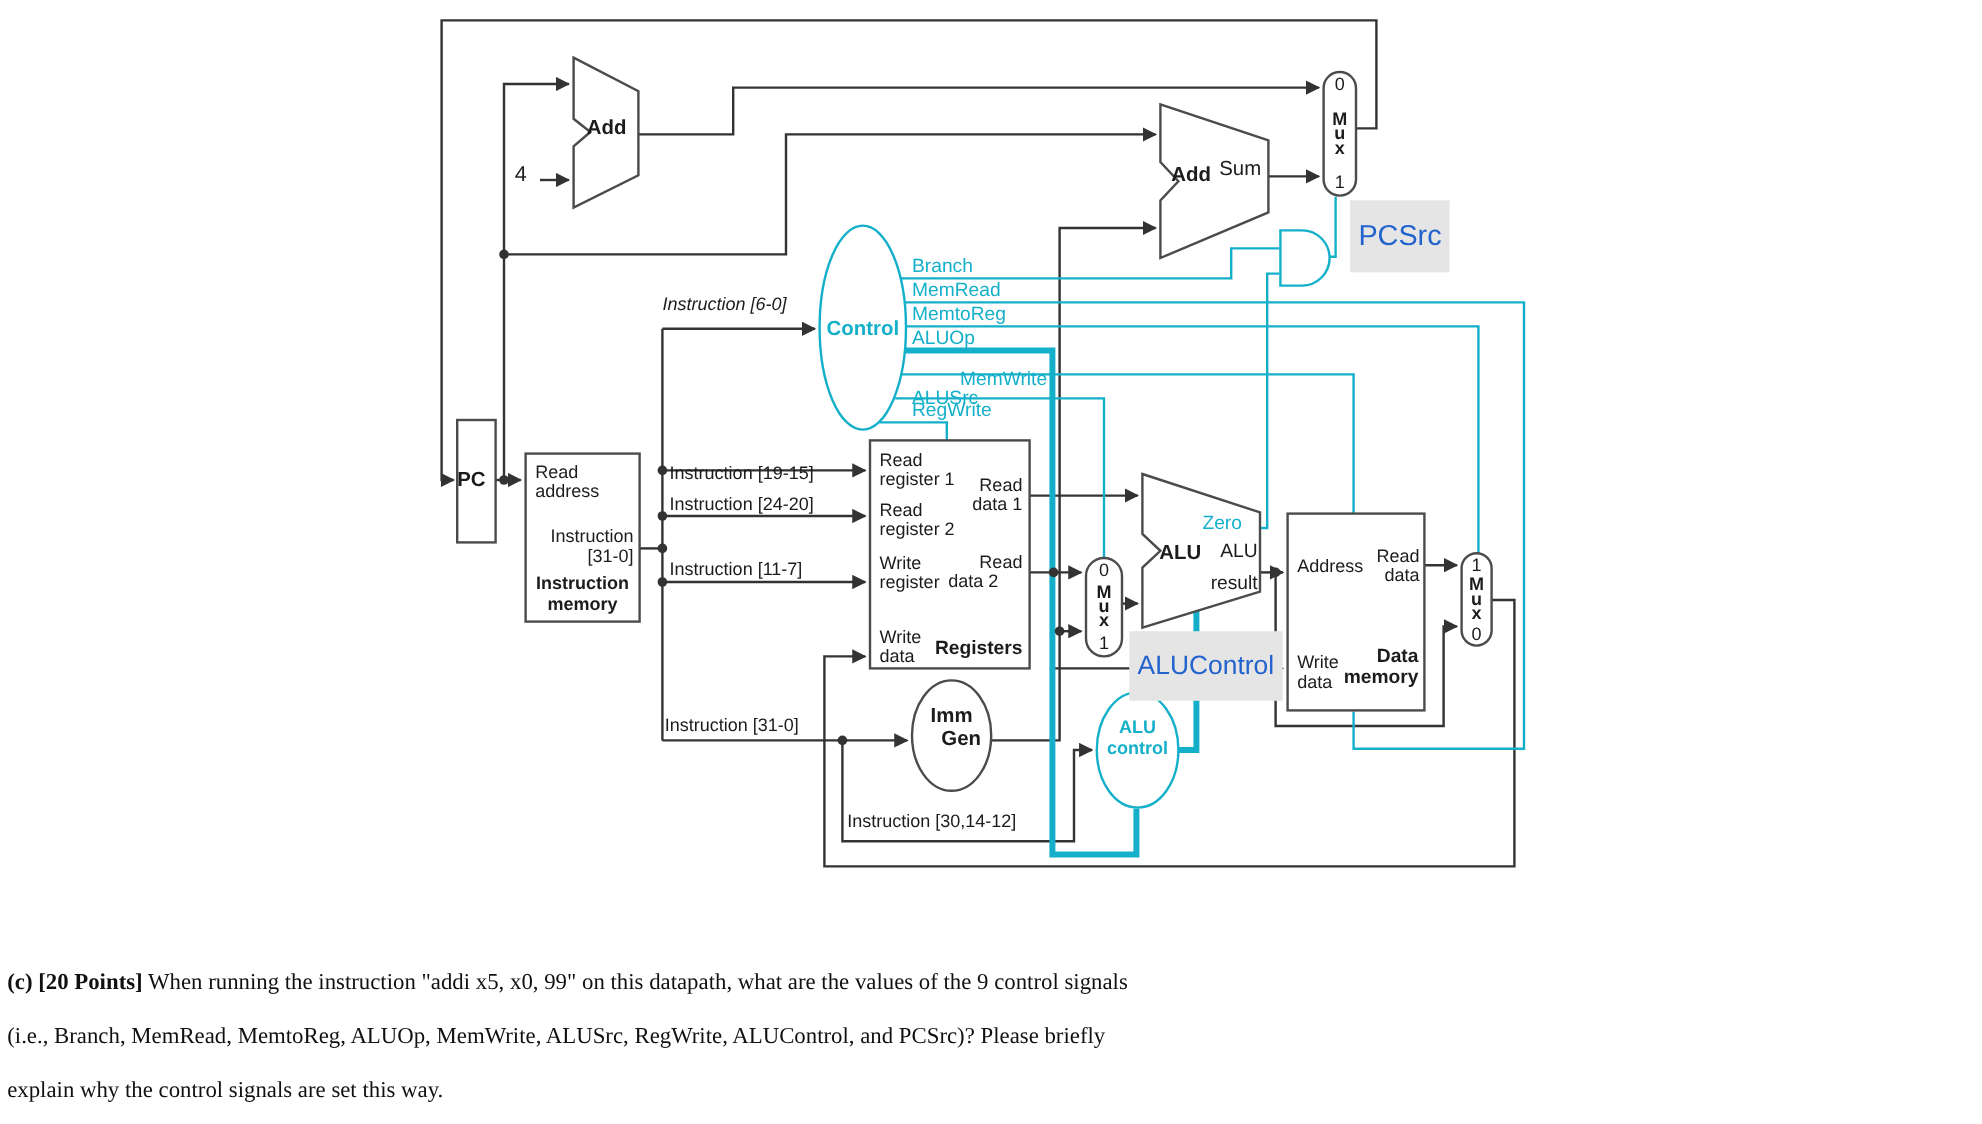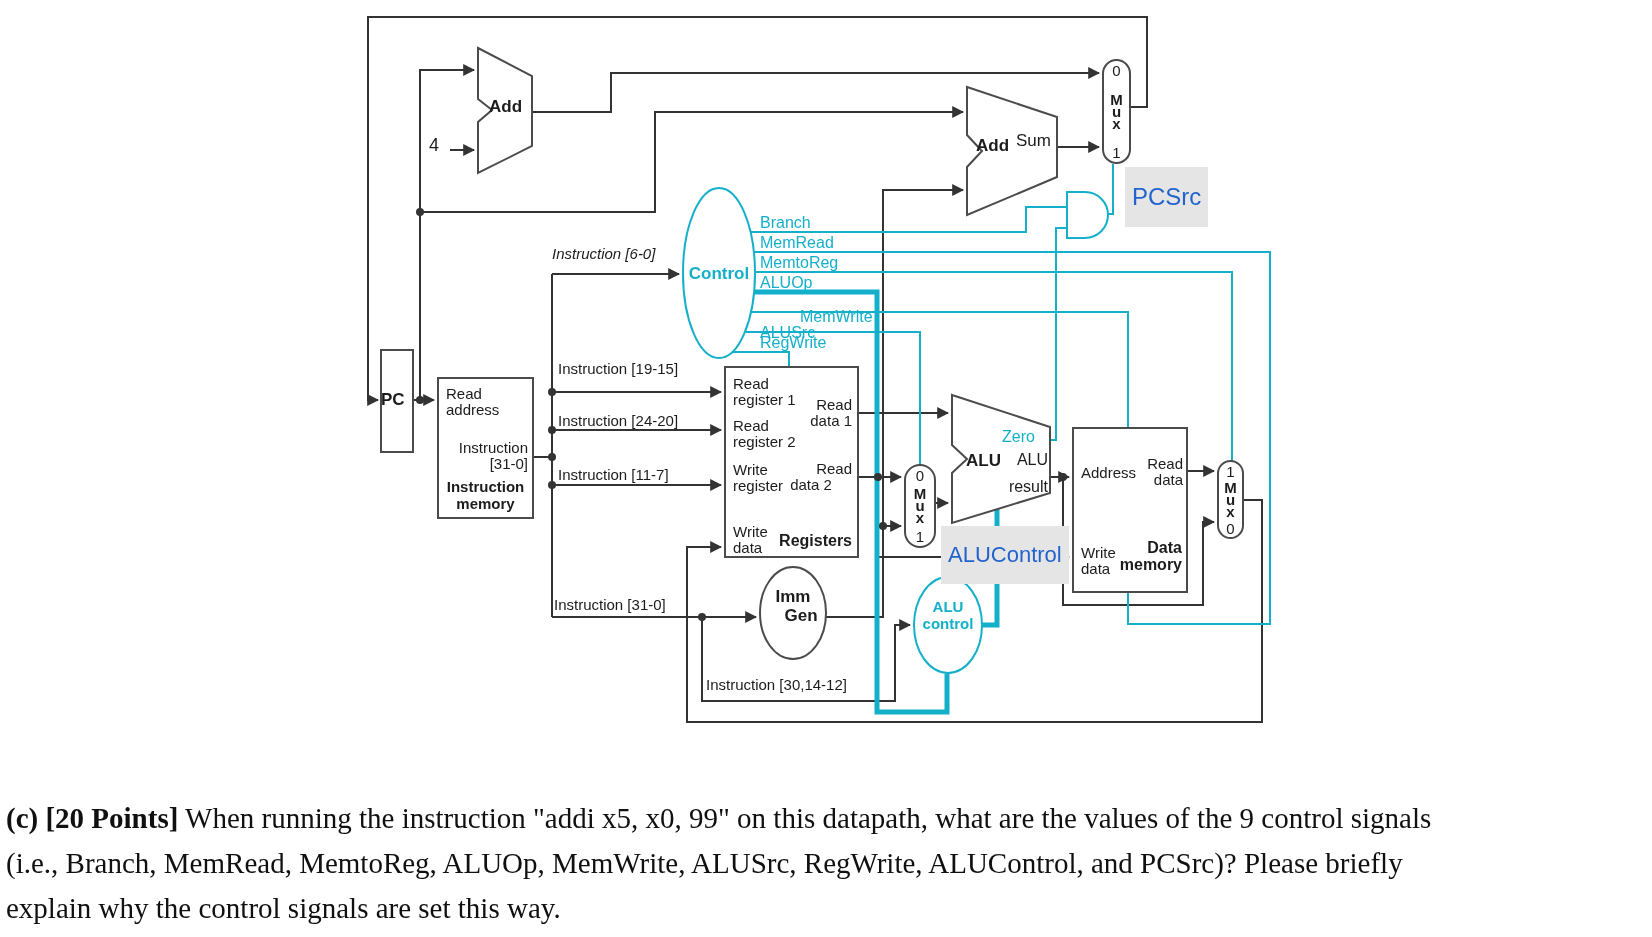--- a/index.html
+++ b/index.html
@@ -14,21 +14,21 @@
   .f16{font-size:16px;}
   .f17{font-size:17px;}
   .f18{font-size:18px;}
   .muxcol{position:absolute;display:flex;flex-direction:column;justify-content:space-between;
           align-items:center;font:15px/1 "Liberation Sans",sans-serif;color:#1c1c1c;}
   .muxcol .mid{display:flex;flex-direction:column;align-items:center;font-weight:bold;
                line-height:12px;font-size:15px;}
   .ann{position:absolute;background:#e5e5e5;color:#2363cd;white-space:nowrap;
        font-family:"Liberation Sans",sans-serif;padding:16px 7px;}
   .q{position:absolute;left:6px;top:796px;width:1644px;font-family:"Liberation Serif",serif;
-     font-size:29px;color:#101010;line-height:45px;}
+     font-size:19px;color:#101010;line-height:45px;}
   .q div{white-space:nowrap;}
 </style>
 </head>
 <body>
 
 <div class="stage">
 
   <svg class="wires" width="1652" height="760" viewBox="0 0 1652 760">
     <defs>
       <marker id="arr" viewBox="0 0 10 10" refX="9" refY="5" markerWidth="6" markerHeight="6" orient="auto">
@@ -121,21 +121,21 @@
   <div class="lb f17" style="left:1016px;top:132px;">Sum</div>
 
   <div class="lb" style="left:446px;top:386px;">Read</div>
   <div class="lb" style="left:446px;top:402px;">address</div>
   <div class="lb r" style="left:446px;top:440px;width:82px;">Instruction</div>
   <div class="lb r" style="left:446px;top:456px;width:82px;">[31-0]</div>
   <div class="lb b c" style="left:438px;top:479px;width:95px;">Instruction</div>
   <div class="lb b c" style="left:438px;top:496px;width:95px;">memory</div>
 
   <div class="lb" style="left:552px;top:246px;font-style:italic;">Instruction [6-0]</div>
-  <div class="lb" style="left:558px;top:361px;">Instruction [19-15]</div>
+  <div class="lb" style="left:558px;top:387px;">Instruction [19-15]</div>
   <div class="lb" style="left:558px;top:413px;">Instruction [24-20]</div>
   <div class="lb" style="left:558px;top:467px;">Instruction [11-7]</div>
   <div class="lb" style="left:554px;top:597px;">Instruction [31-0]</div>
   <div class="lb" style="left:706px;top:677px;">Instruction [30,14-12]</div>
 
   <div class="lb b f17 teal c" style="left:683px;top:265px;width:72px;">Control</div>
   <div class="lb f16 teal" style="left:760px;top:214px;">Branch</div>
   <div class="lb f16 teal" style="left:760px;top:234px;">MemRead</div>
   <div class="lb f16 teal" style="left:760px;top:254px;">MemtoReg</div>
   <div class="lb f16 teal" style="left:760px;top:274px;">ALUOp</div>

